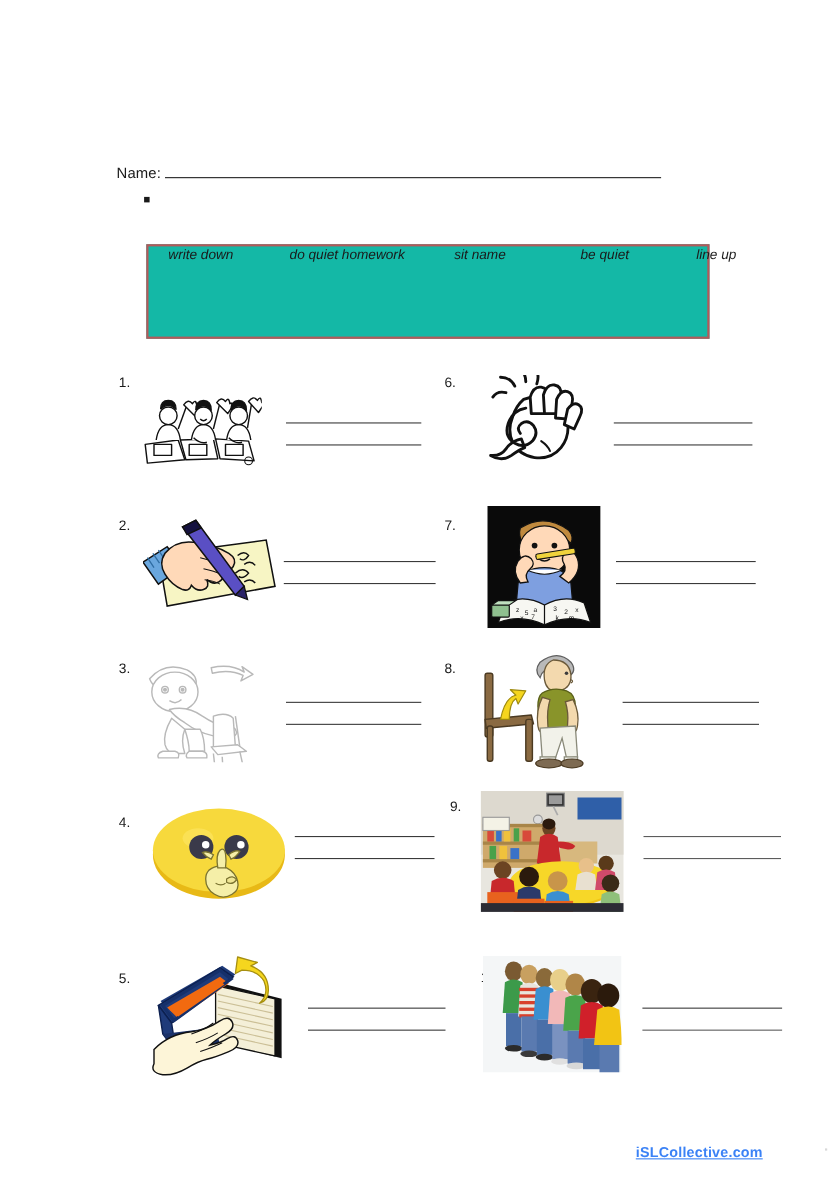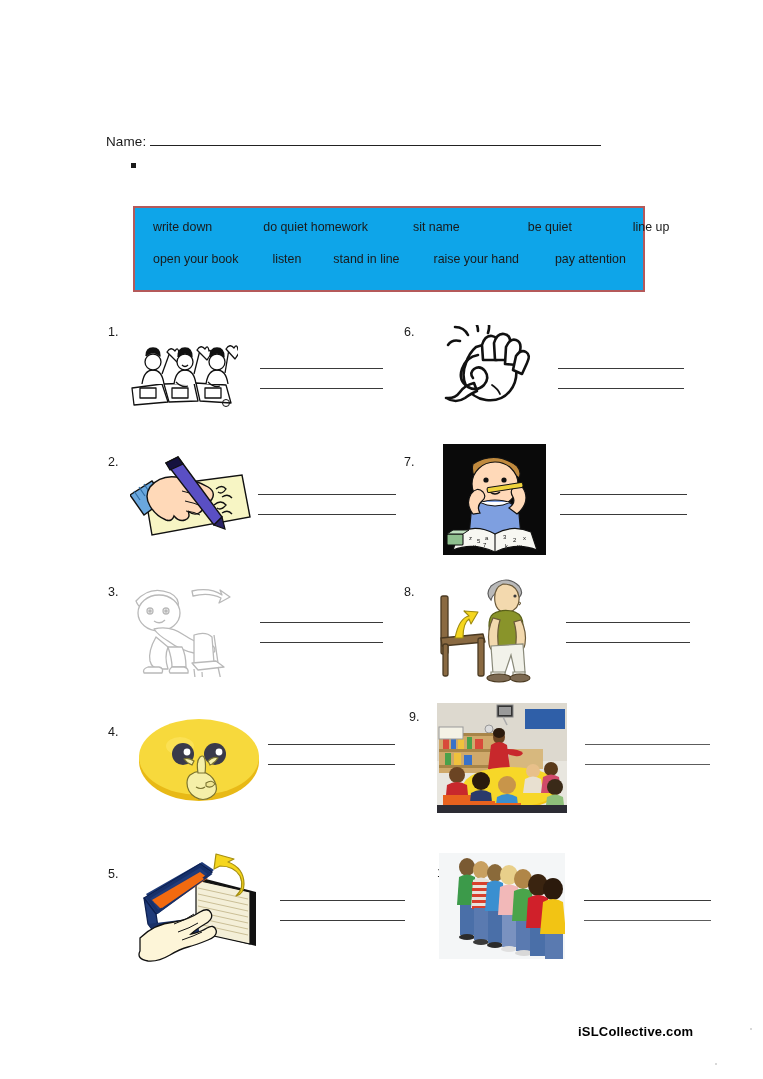--- a/index.html
+++ b/index.html
@@ -10,21 +10,21 @@
   body {
     font-family: "Liberation Sans", sans-serif;
     width: 763px;
     height: 1079px;
     position: relative;
     overflow: hidden;
     color: #1a1a1a;
   }
   .page {
     position: absolute;
-    left: 0; top: 0;
+    left: 0; top: 16px;
     width: 763px;
     height: 777px;
     background: #fff;
   }
 
   
   .name-row {
     position: absolute;
     left: 106px;
     top: 132px;
@@ -62,22 +62,23 @@
 
   
   .wordbank {
     position: absolute;
     left: 133px;
     top: 206px;
     width: 512px;
     height: 86px;
     border: 2.5px solid #b4595a;
     box-sizing: border-box;
-    background: #0ea5e9;
-    padding: 12px 10px 0 10px;
+    background: #14b8a6;
+    padding: 0 10px 0 10px;
+    font-style: italic;
   }
   .wb-row {
     display: flex;
     font-size: 12.4px;
     height: 32px;
     align-items: flex-start;
     color: #1a1a1a;
   }
   .wb-row .w { white-space: nowrap; }
 
@@ -110,22 +111,23 @@
   }
   .ansline.faint { border-bottom-color: #5c5c5c; }
 
   
   .watermark {
     position: absolute;
     left: 578px;
     top: 1024px;
     font-size: 13px;
     font-weight: bold;
-    color: #000000;
+    color: #3b82f6;
     letter-spacing: .2px;
+    text-decoration: underline;
   }
   .dot-a {
     position: absolute;
     left: 750px; top: 1028px;
     width: 2px; height: 2px; background: #d8d8d8;
   }
   .dot-b {
     position: absolute;
     left: 715px; top: 1063px;
     width: 2px; height: 2px; background: #d8d8d8;
@@ -145,27 +147,20 @@
     <span class="bullet"></span>
   </div>
 
   <div class="wordbank">
     <div class="wb-row wb-row1">
       <span class="w">write down</span>
       <span class="w">do quiet homework</span>
       <span class="w">sit name</span>
       <span class="w">be quiet</span>
       <span class="w">line up</span>
-    </div>
-    <div class="wb-row wb-row2">
-      <span class="w">open your book</span>
-      <span class="w">listen</span>
-      <span class="w">stand in line</span>
-      <span class="w">raise your hand</span>
-      <span class="w">pay attention</span>
     </div>
   </div>
 
   <div class="item" style="left:0;top:0;">
     <div class="item-num" style="left:108px; top:325px;">1.</div>
     <div class="art" style="left:128px; top:330px;">
       <svg width="110" height="80" viewBox="0 0 110 80">
         <g fill="none" stroke="#111" stroke-width="1.3" stroke-linejoin="round">
 
           <path d="M4 58 L34 54 L40 72 L6 75 Z" fill="#fff"></path>

